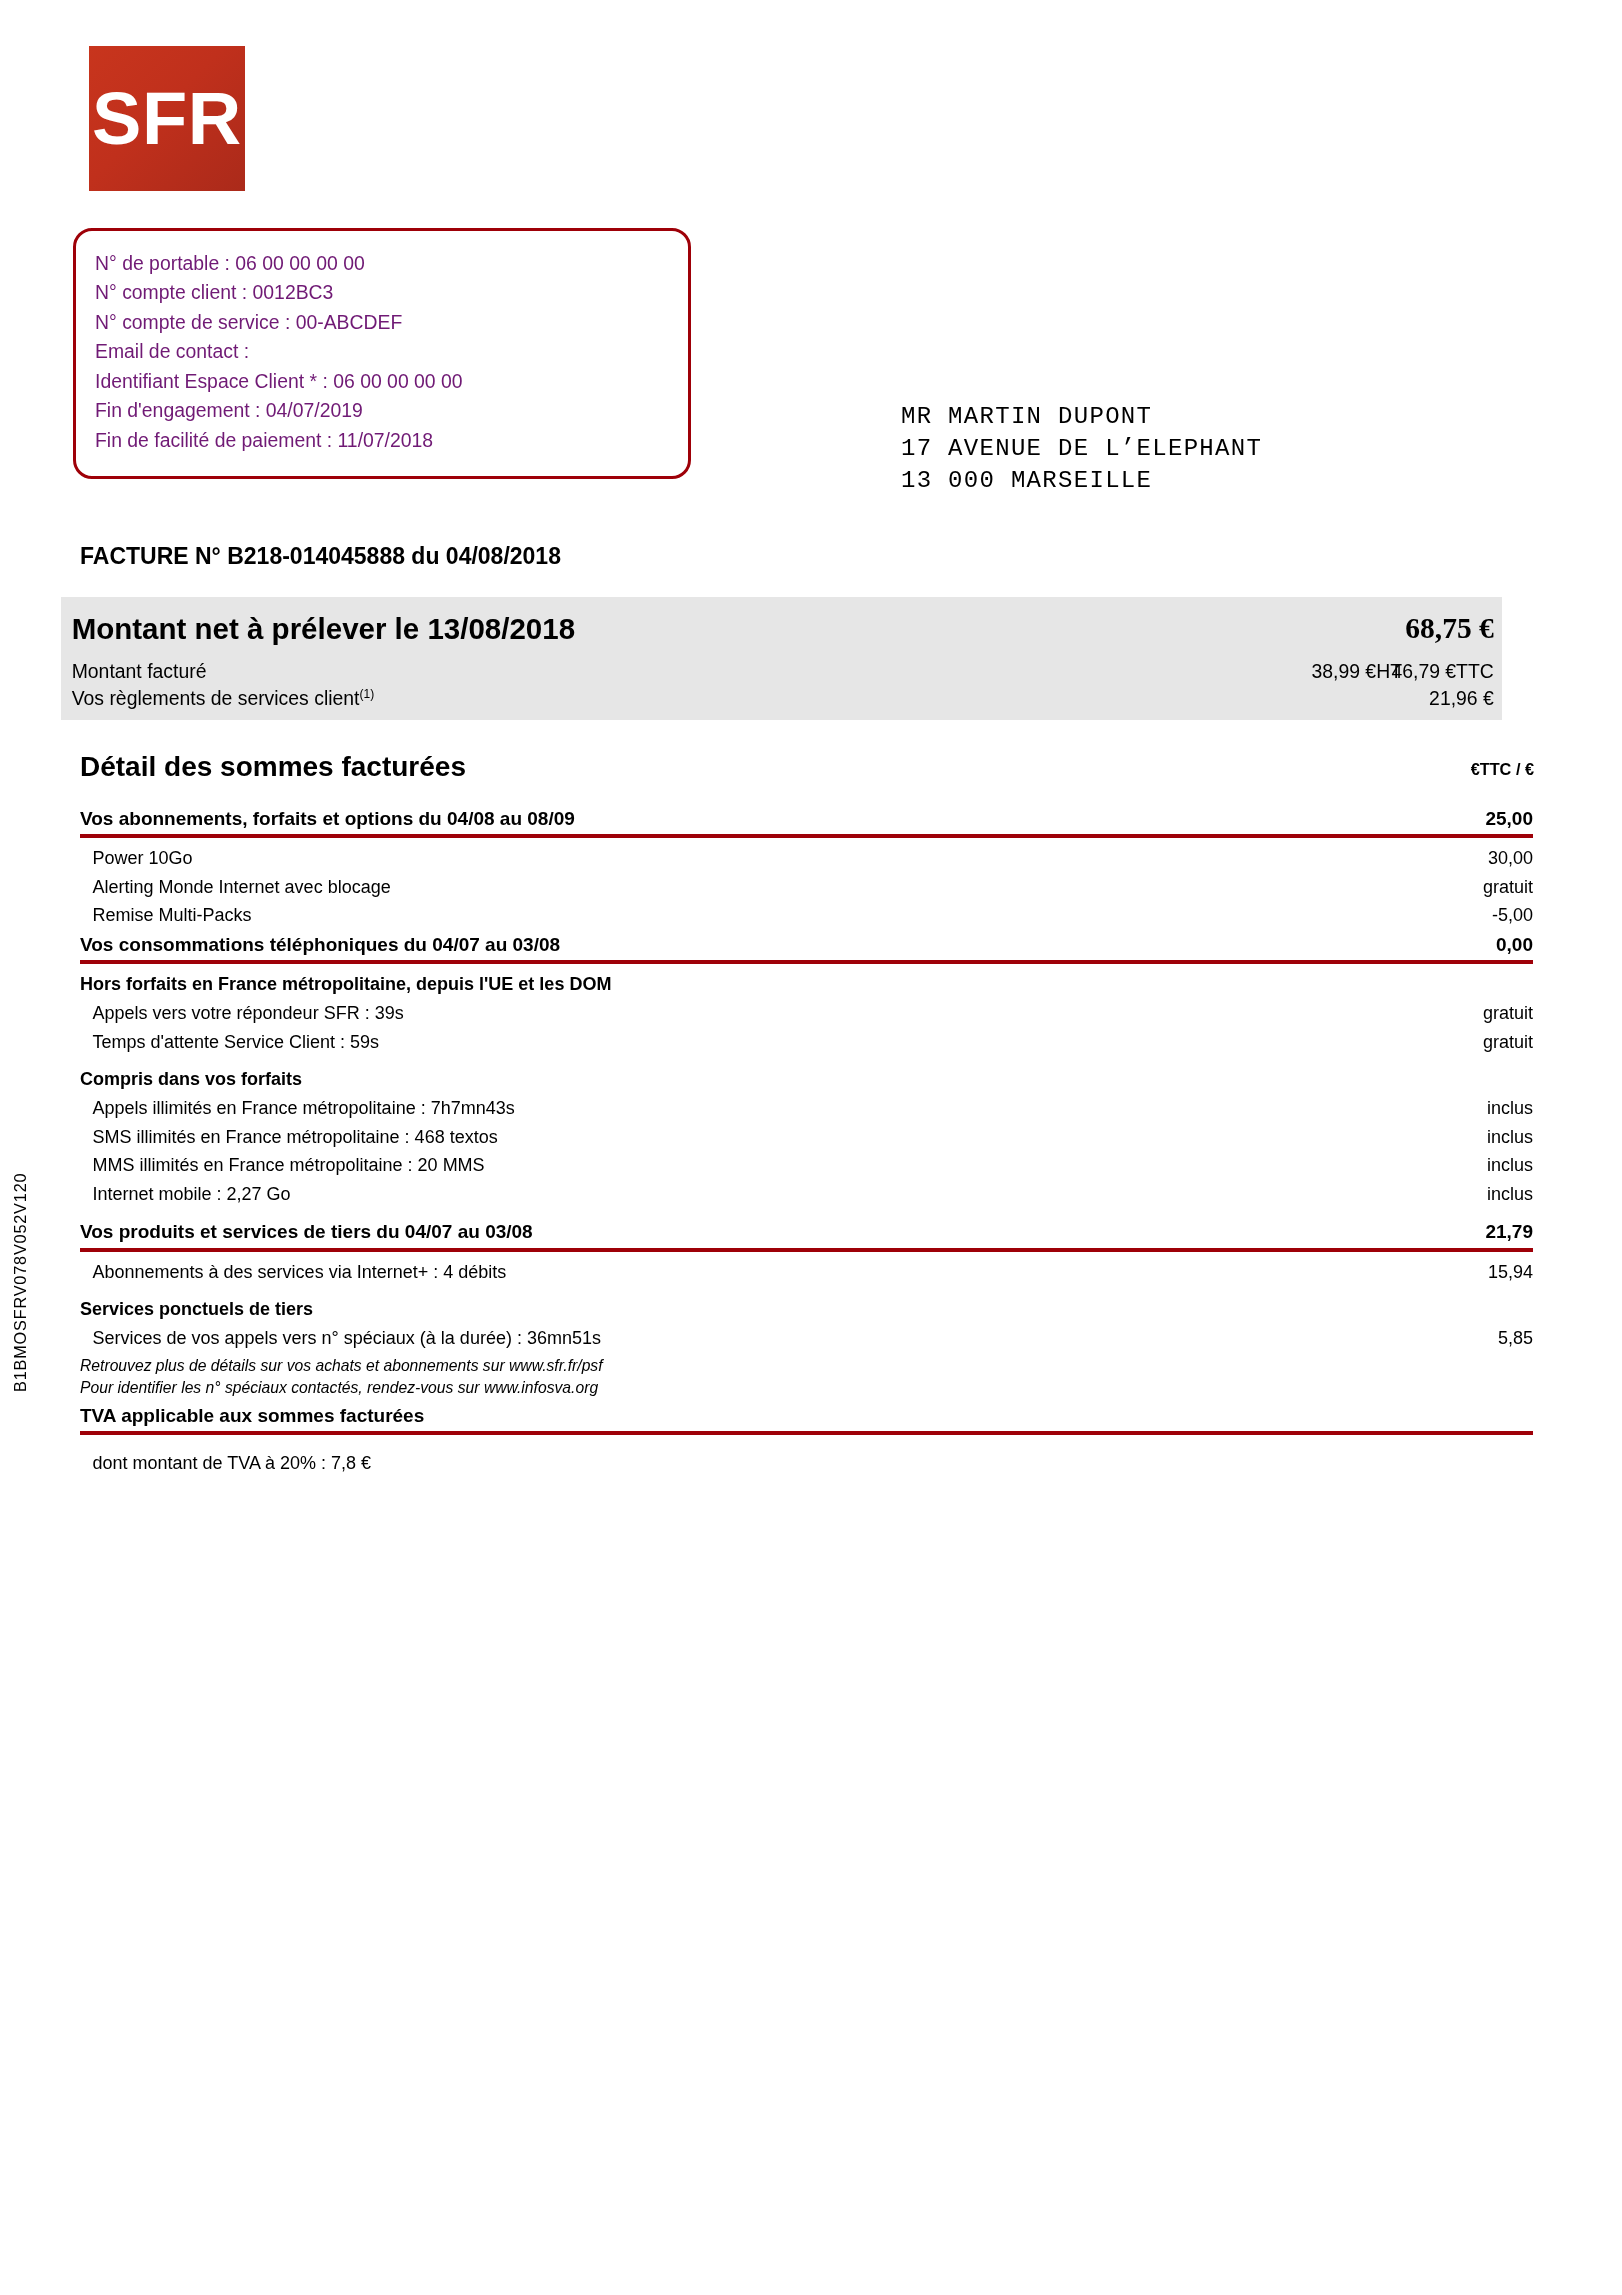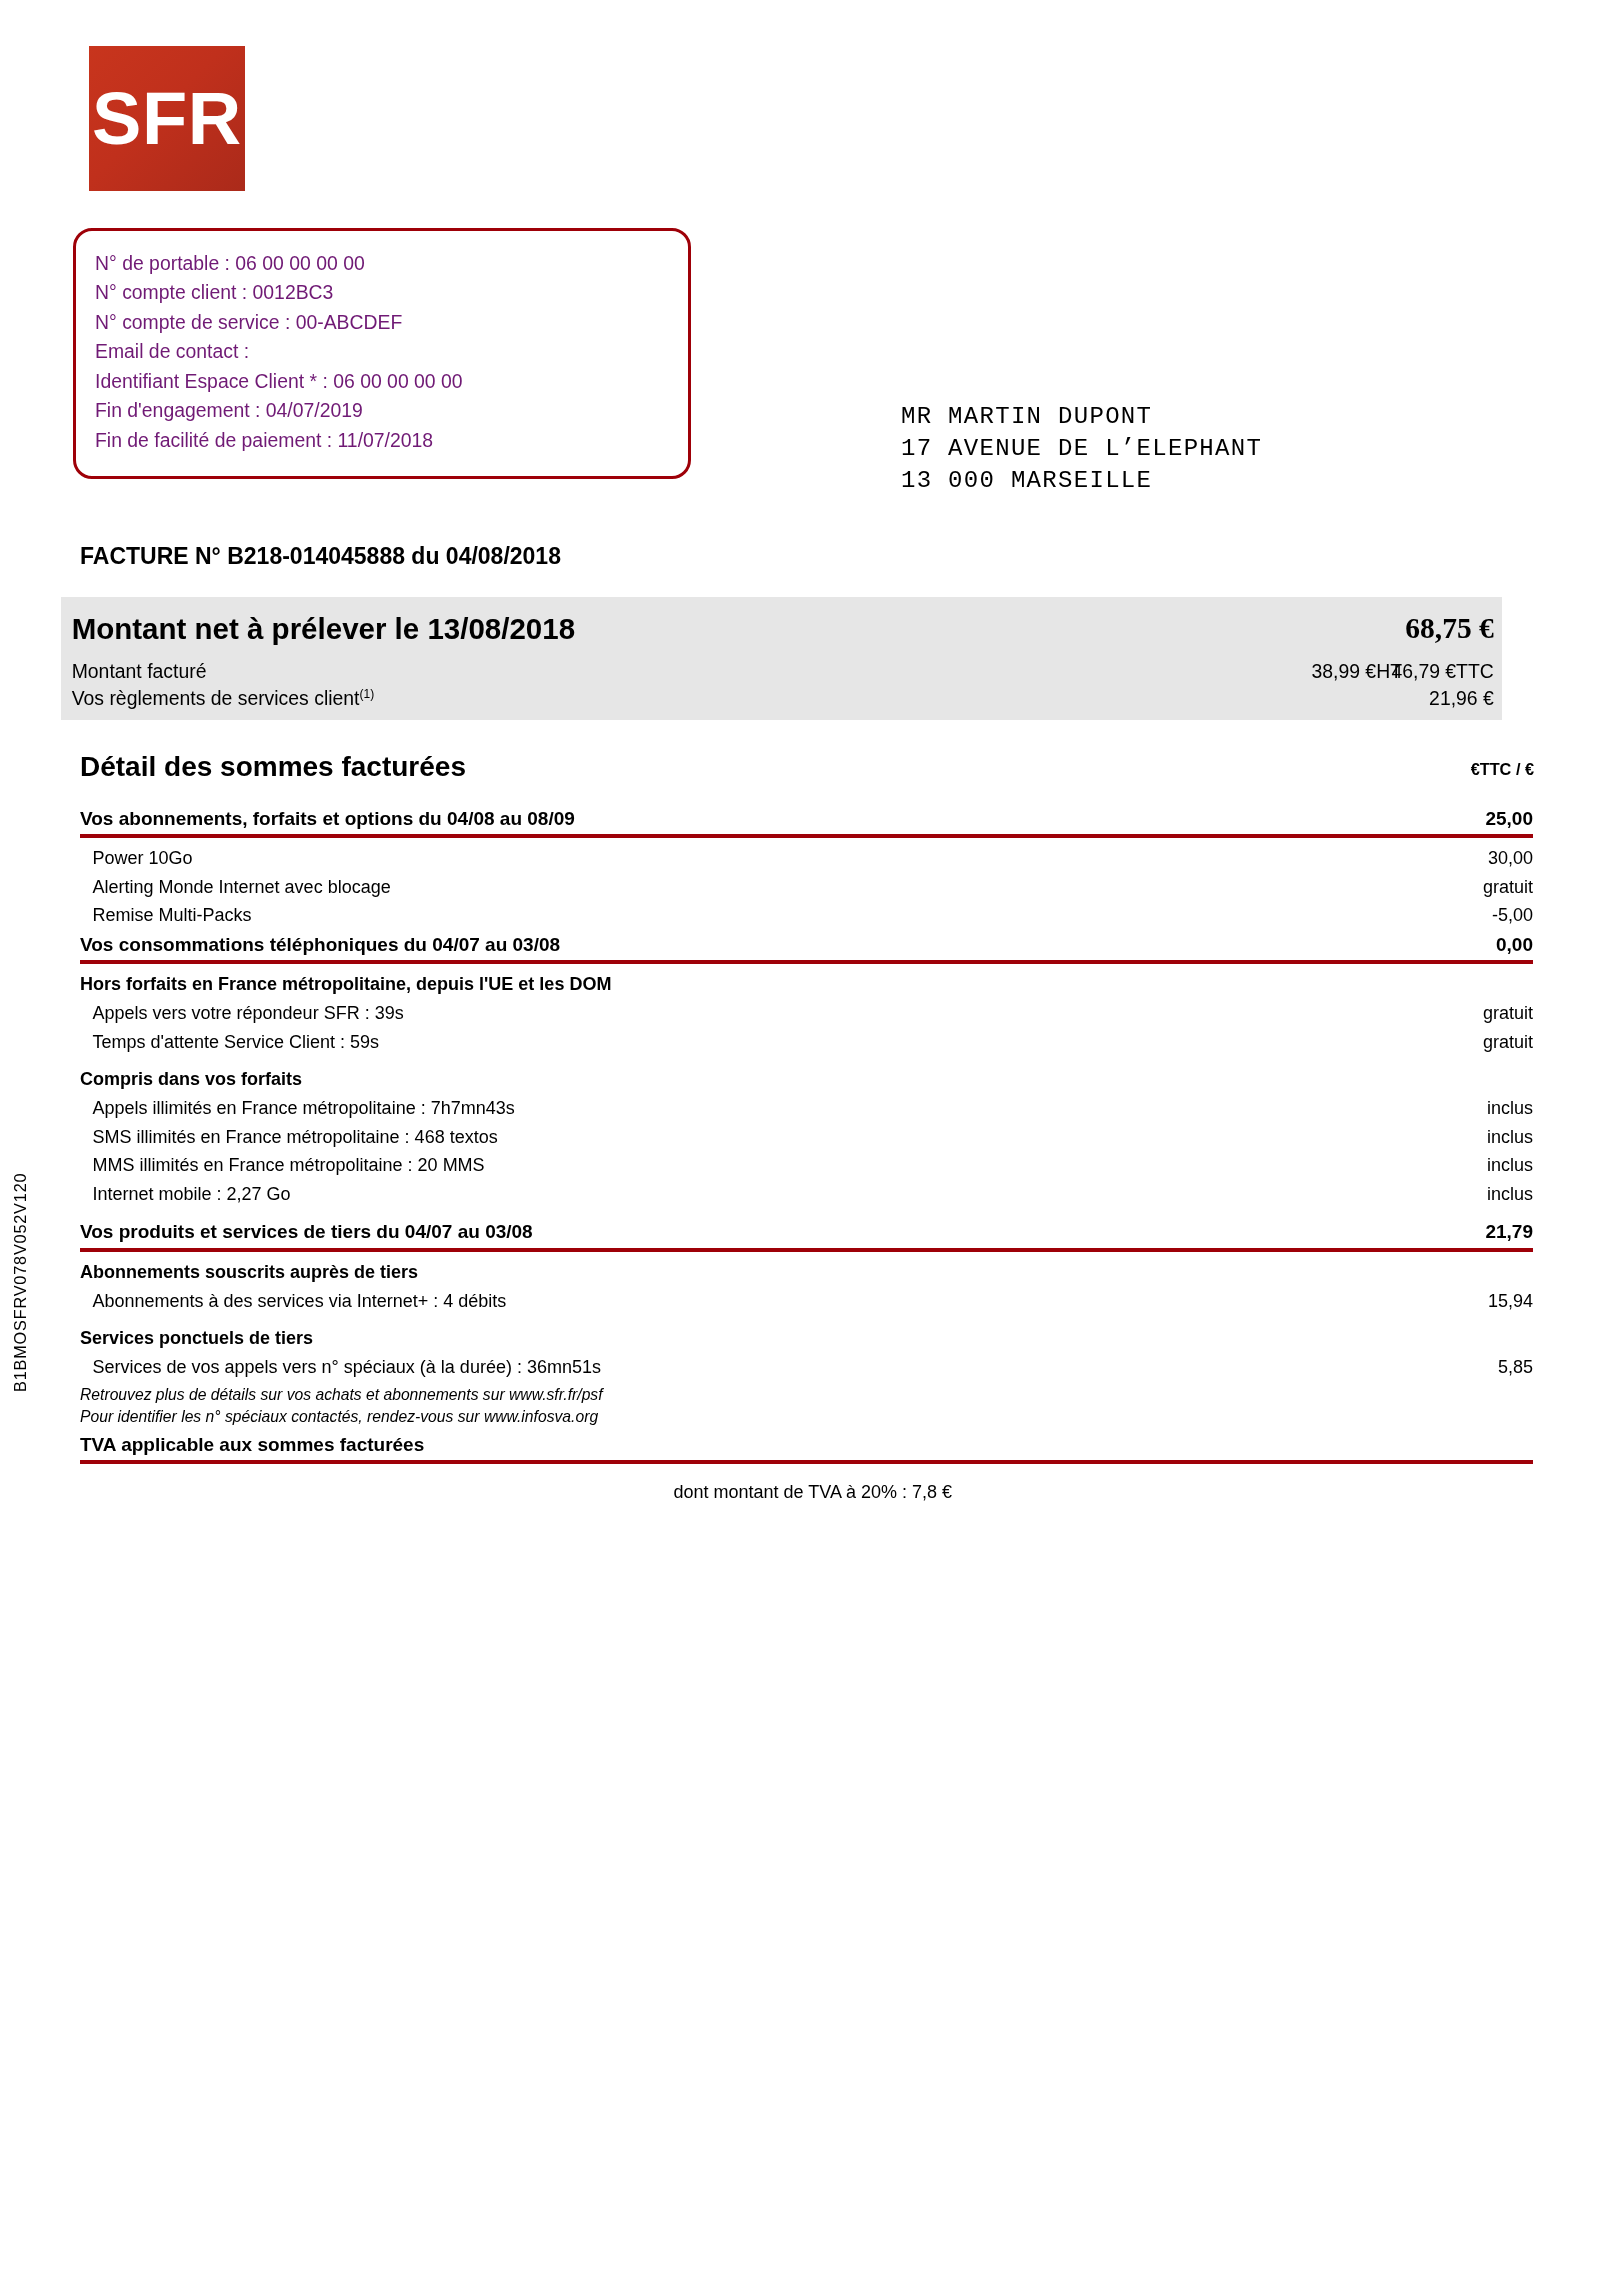--- a/index.html
+++ b/index.html
@@ -219,21 +219,20 @@
     margin-bottom: 4.4px;
     white-space: nowrap;
   }
   .note-block { margin-top: 6.3px; margin-bottom: 7.5px; }
 
   .tva-value {
     font-size: 18px;
     padding-left: 12.5px;
     margin-top: 17.6px;
     white-space: nowrap;
-    text-align: center;
   }
 </style>
 </head>
 <body>
 
 <div class="page">
 
   <div class="side-code">B1BMOSFRV078V052V120</div>
 
   <div class="logo">
@@ -333,24 +332,20 @@
       <span class="amt">inclus</span>
     </div>
 
     <div class="spacer-sm"></div>
 
     <div class="row section">
       <span class="lbl">Vos produits et services de tiers du 04/07 au 03/08</span>
       <span class="amt">21,79</span>
     </div>
 
-    <div class="row group">
-      <span class="lbl">Abonnements souscrits auprès de tiers</span>
-      <span class="amt"></span>
-    </div>
     <div class="row item">
       <span class="lbl">Abonnements à des services via Internet+ : 4 débits</span>
       <span class="amt">15,94</span>
     </div>
 
     <div class="spacer-sm"></div>
 
     <div class="row group">
       <span class="lbl">Services ponctuels de tiers</span>
       <span class="amt"></span>

